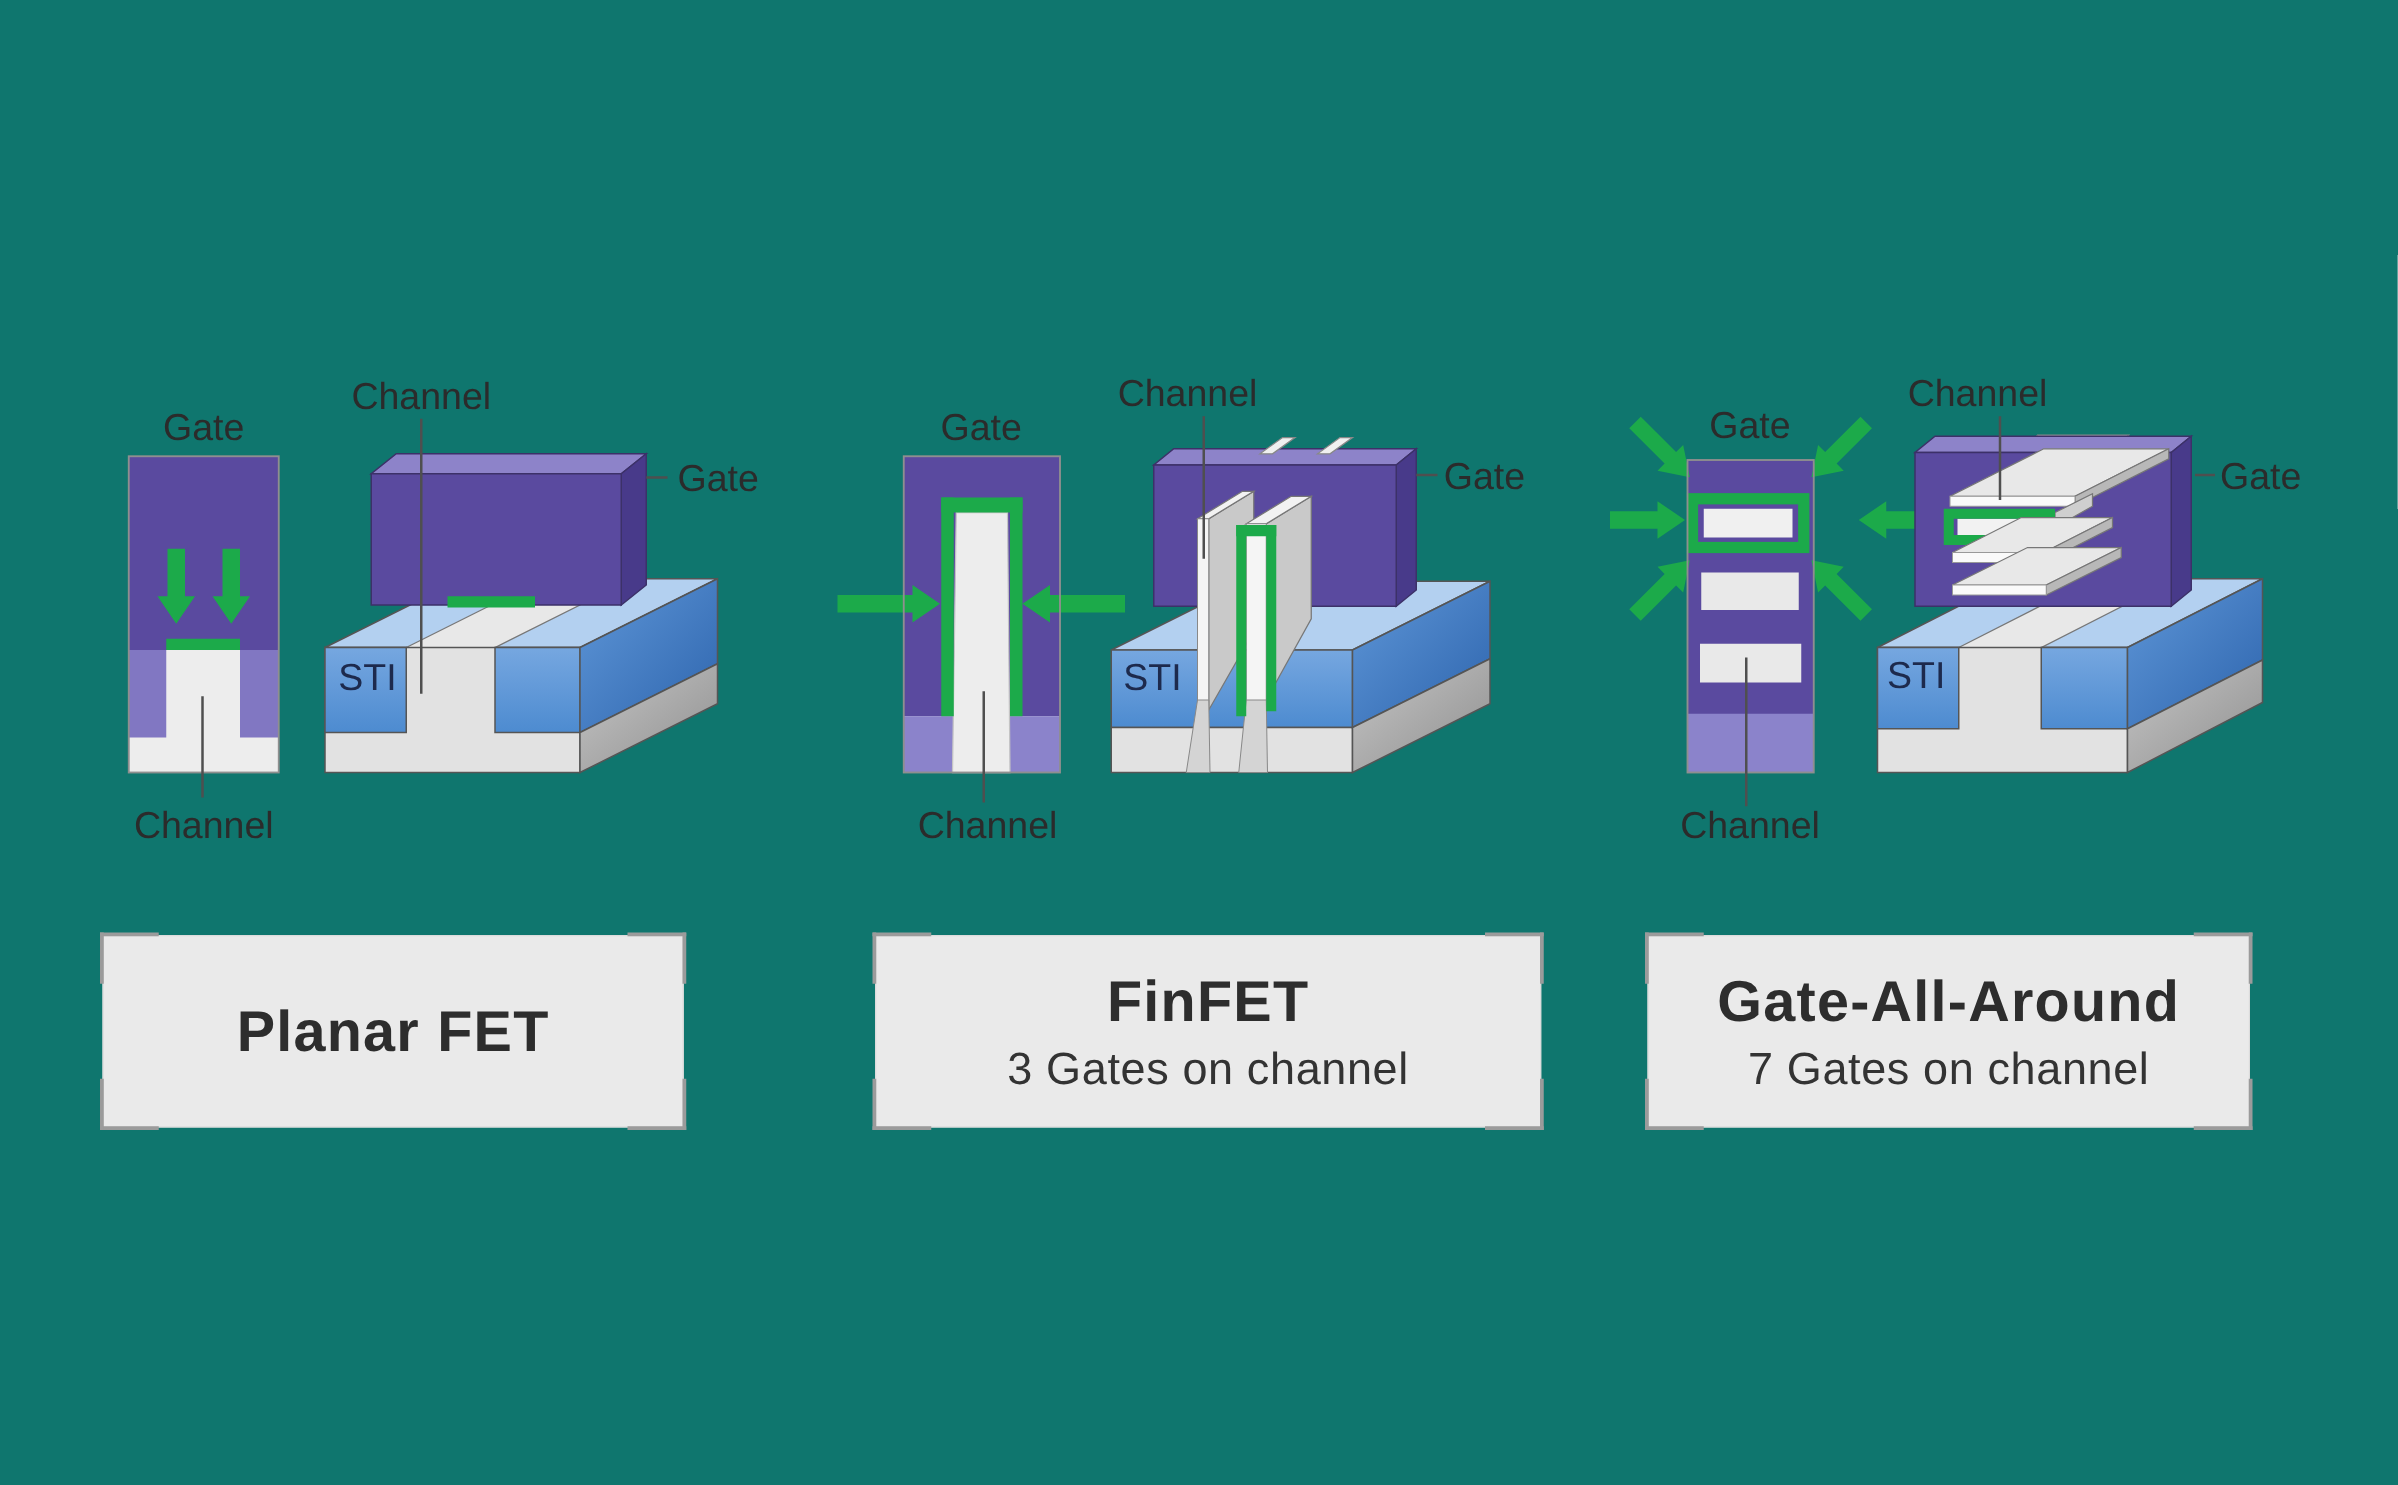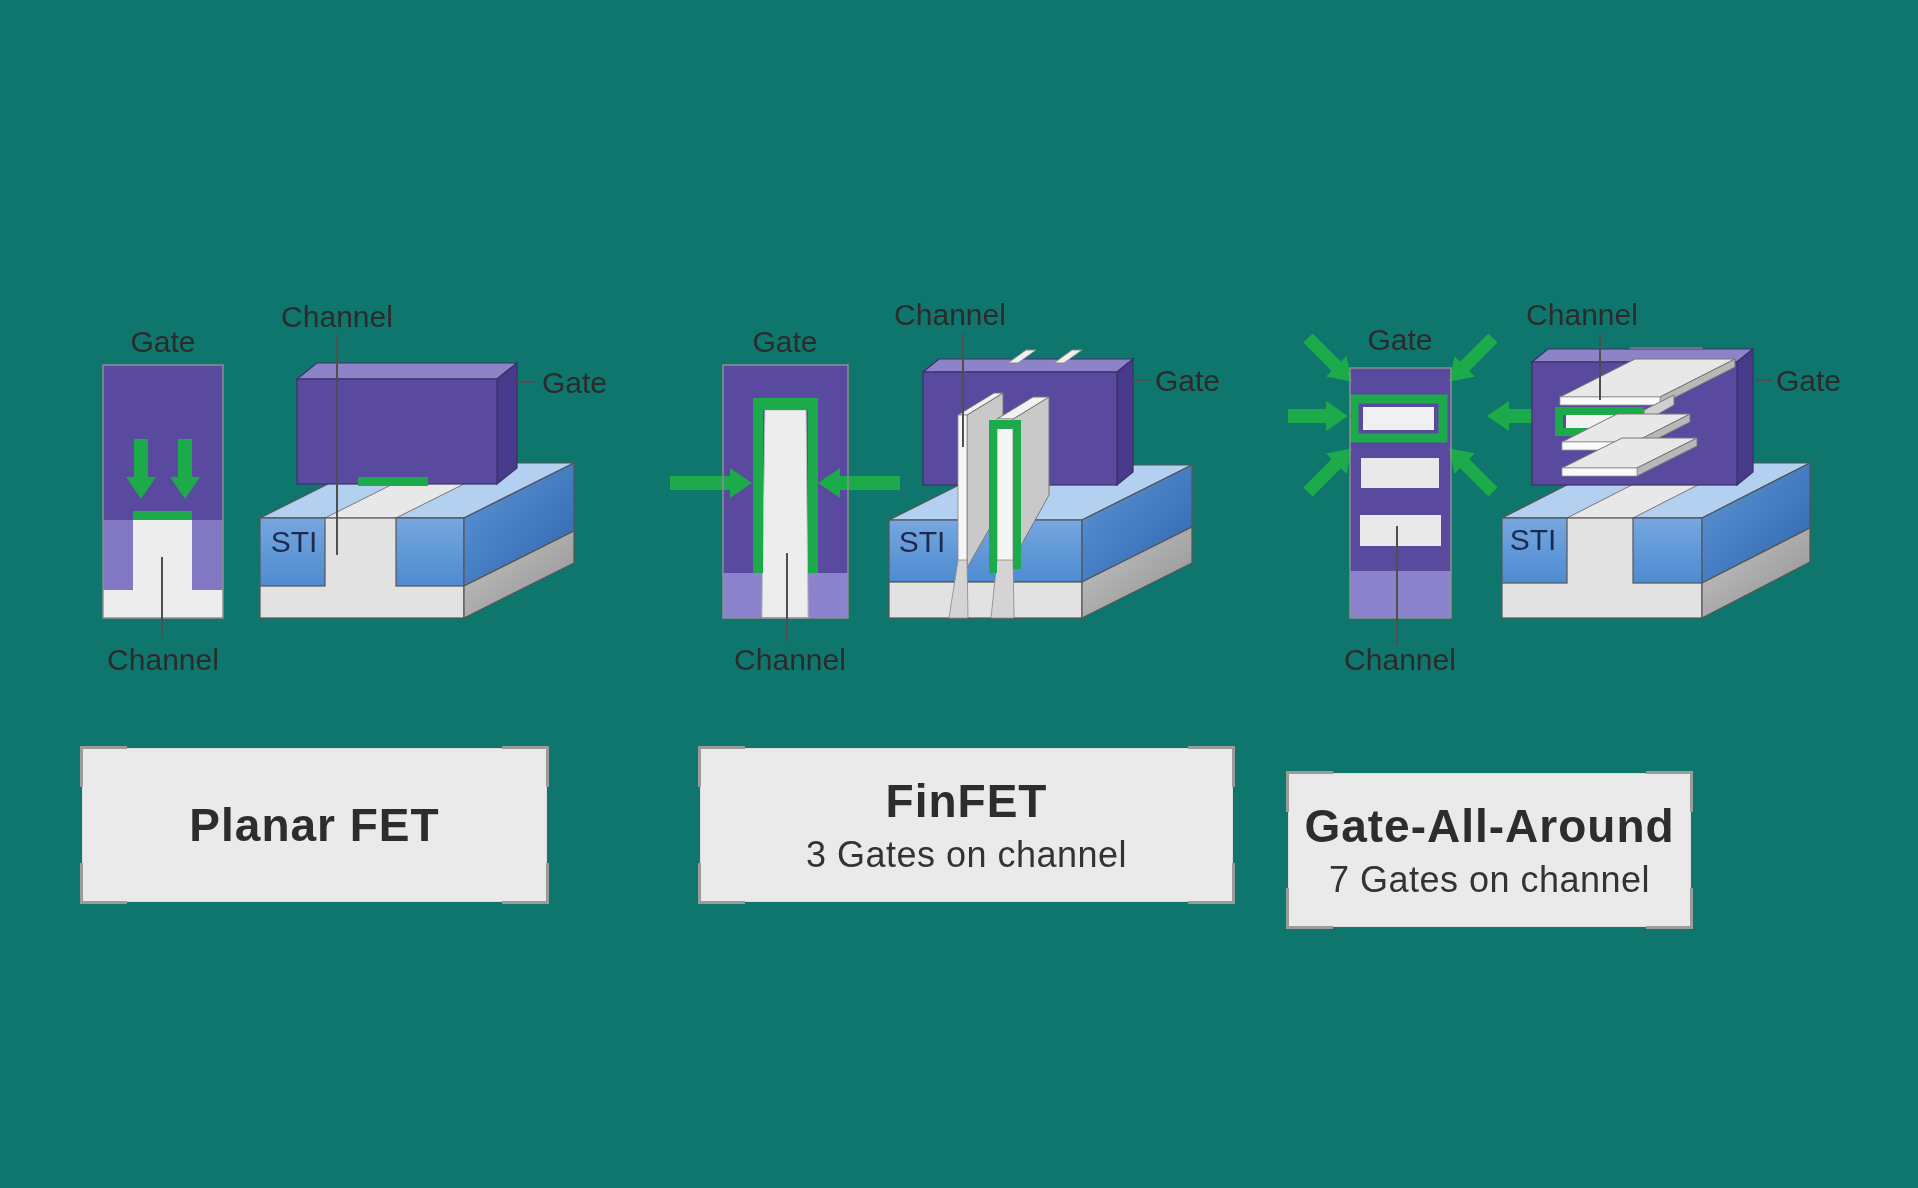--- a/index.html
+++ b/index.html
@@ -219,21 +219,21 @@
 
   <div class="caption" style="left:700px;width:533px;">
     <div class="bk bk-tl"></div>
     <div class="bk bk-tr"></div>
     <div class="bk bk-bl"></div>
     <div class="bk bk-br"></div>
     <div class="cap-title">FinFET</div>
     <div class="cap-sub">3 Gates on channel</div>
   </div>
 
-  <div class="caption" style="left:1288px;width:403px;margin-top:25px;">
+  <div class="caption" style="left:1318px;width:482px;">
     <div class="bk bk-tl"></div>
     <div class="bk bk-tr"></div>
     <div class="bk bk-bl"></div>
     <div class="bk bk-br"></div>
     <div class="cap-title">Gate-All-Around</div>
     <div class="cap-sub">7 Gates on channel</div>
   </div>
 
 </div>
 

